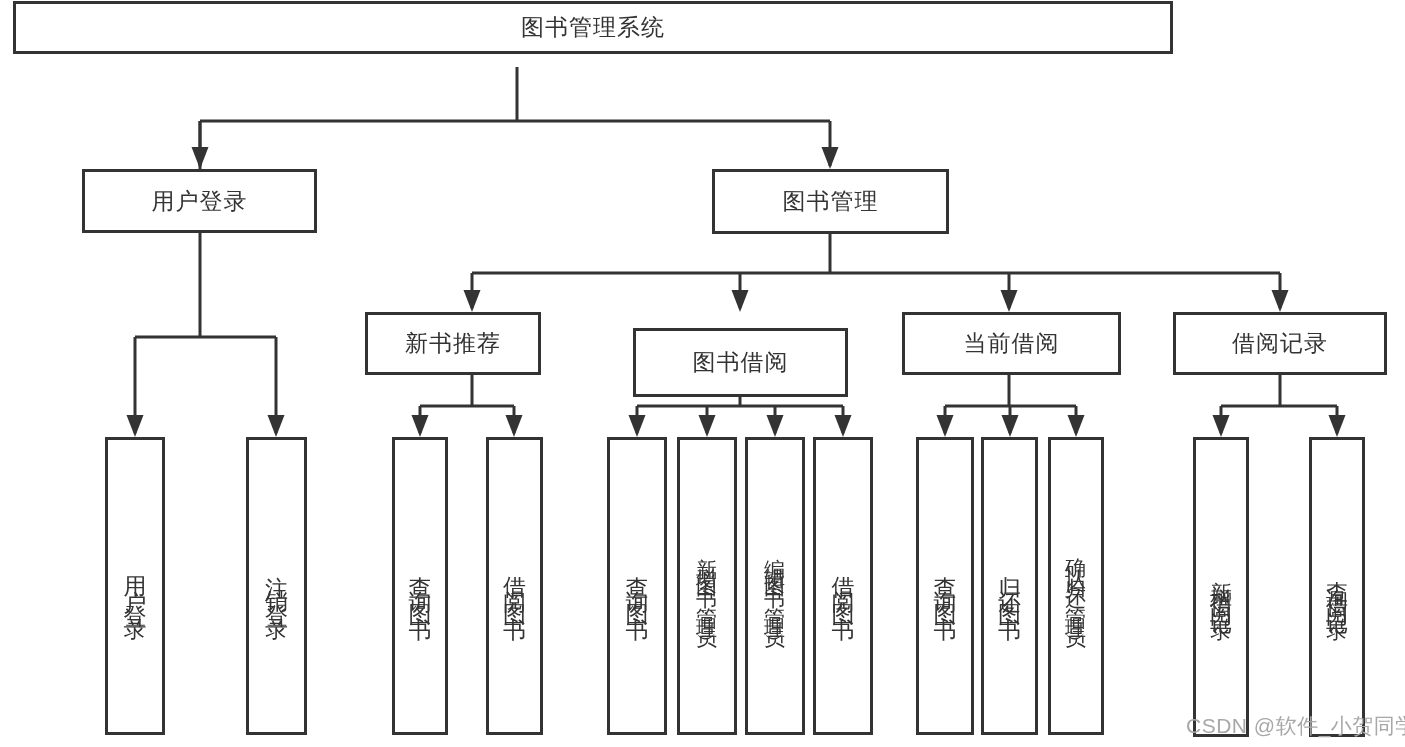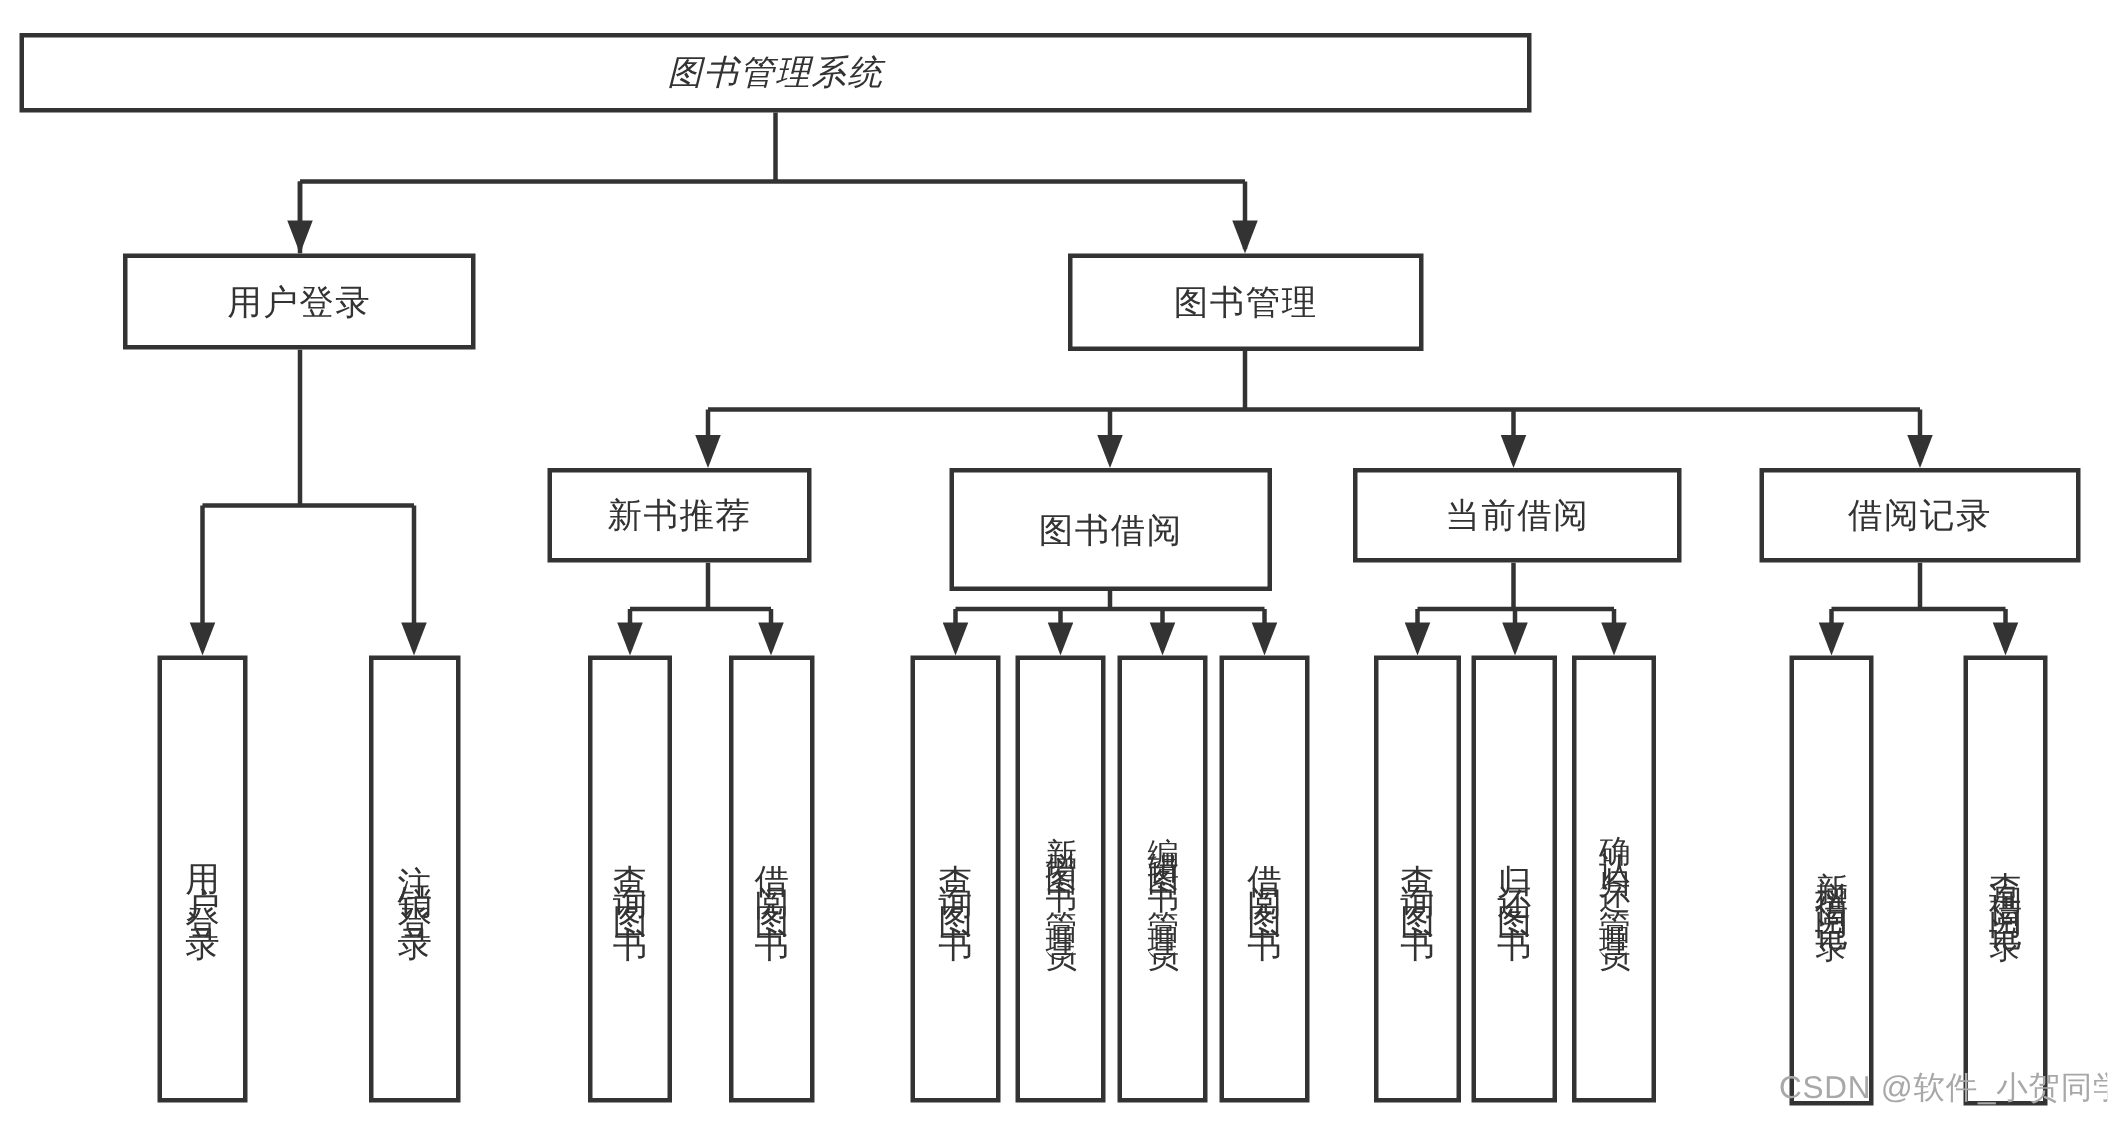--- a/index.html
+++ b/index.html
@@ -90,35 +90,35 @@
       <path d="M766.5 415 L783.5 415 L775 437 Z"></path>
       <path d="M834.5 415 L851.5 415 L843 437 Z"></path>
       <path d="M936.5 415 L953.5 415 L945 437 Z"></path>
       <path d="M1001.5 415 L1018.5 415 L1010 437 Z"></path>
       <path d="M1067.5 415 L1084.5 415 L1076 437 Z"></path>
       <path d="M1212.5 415 L1229.5 415 L1221 437 Z"></path>
       <path d="M1328.5 415 L1345.5 415 L1337 437 Z"></path>
     </g>
   </svg>
 
-  <div class="box" style="left:13px;top:22px;width:1008px;height:53px;font-style:italic;">
+  <div class="box" style="left:13px;top:1px;width:1160px;height:53px;">
     <span class="lbl">图书管理系统</span>
   </div>
 
   <div class="box" style="left:82px;top:169px;width:235px;height:64px;">
     <span class="lbl">用户登录</span>
   </div>
   <div class="box" style="left:712px;top:169px;width:237px;height:65px;">
     <span class="lbl">图书管理</span>
   </div>
 
   <div class="box" style="left:365px;top:312px;width:176px;height:63px;">
     <span class="lbl">新书推荐</span>
   </div>
-  <div class="box" style="left:633px;top:312px;width:215px;height:82px;">
+  <div class="box" style="left:633px;top:328px;width:215px;height:69px;">
     <span class="lbl">图书借阅</span>
   </div>
   <div class="box" style="left:902px;top:312px;width:219px;height:63px;">
     <span class="lbl">当前借阅</span>
   </div>
   <div class="box" style="left:1173px;top:312px;width:214px;height:63px;">
     <span class="lbl">借阅记录</span>
   </div>
 
   <div class="box" style="left:105px;top:437px;width:60px;height:298px;">

